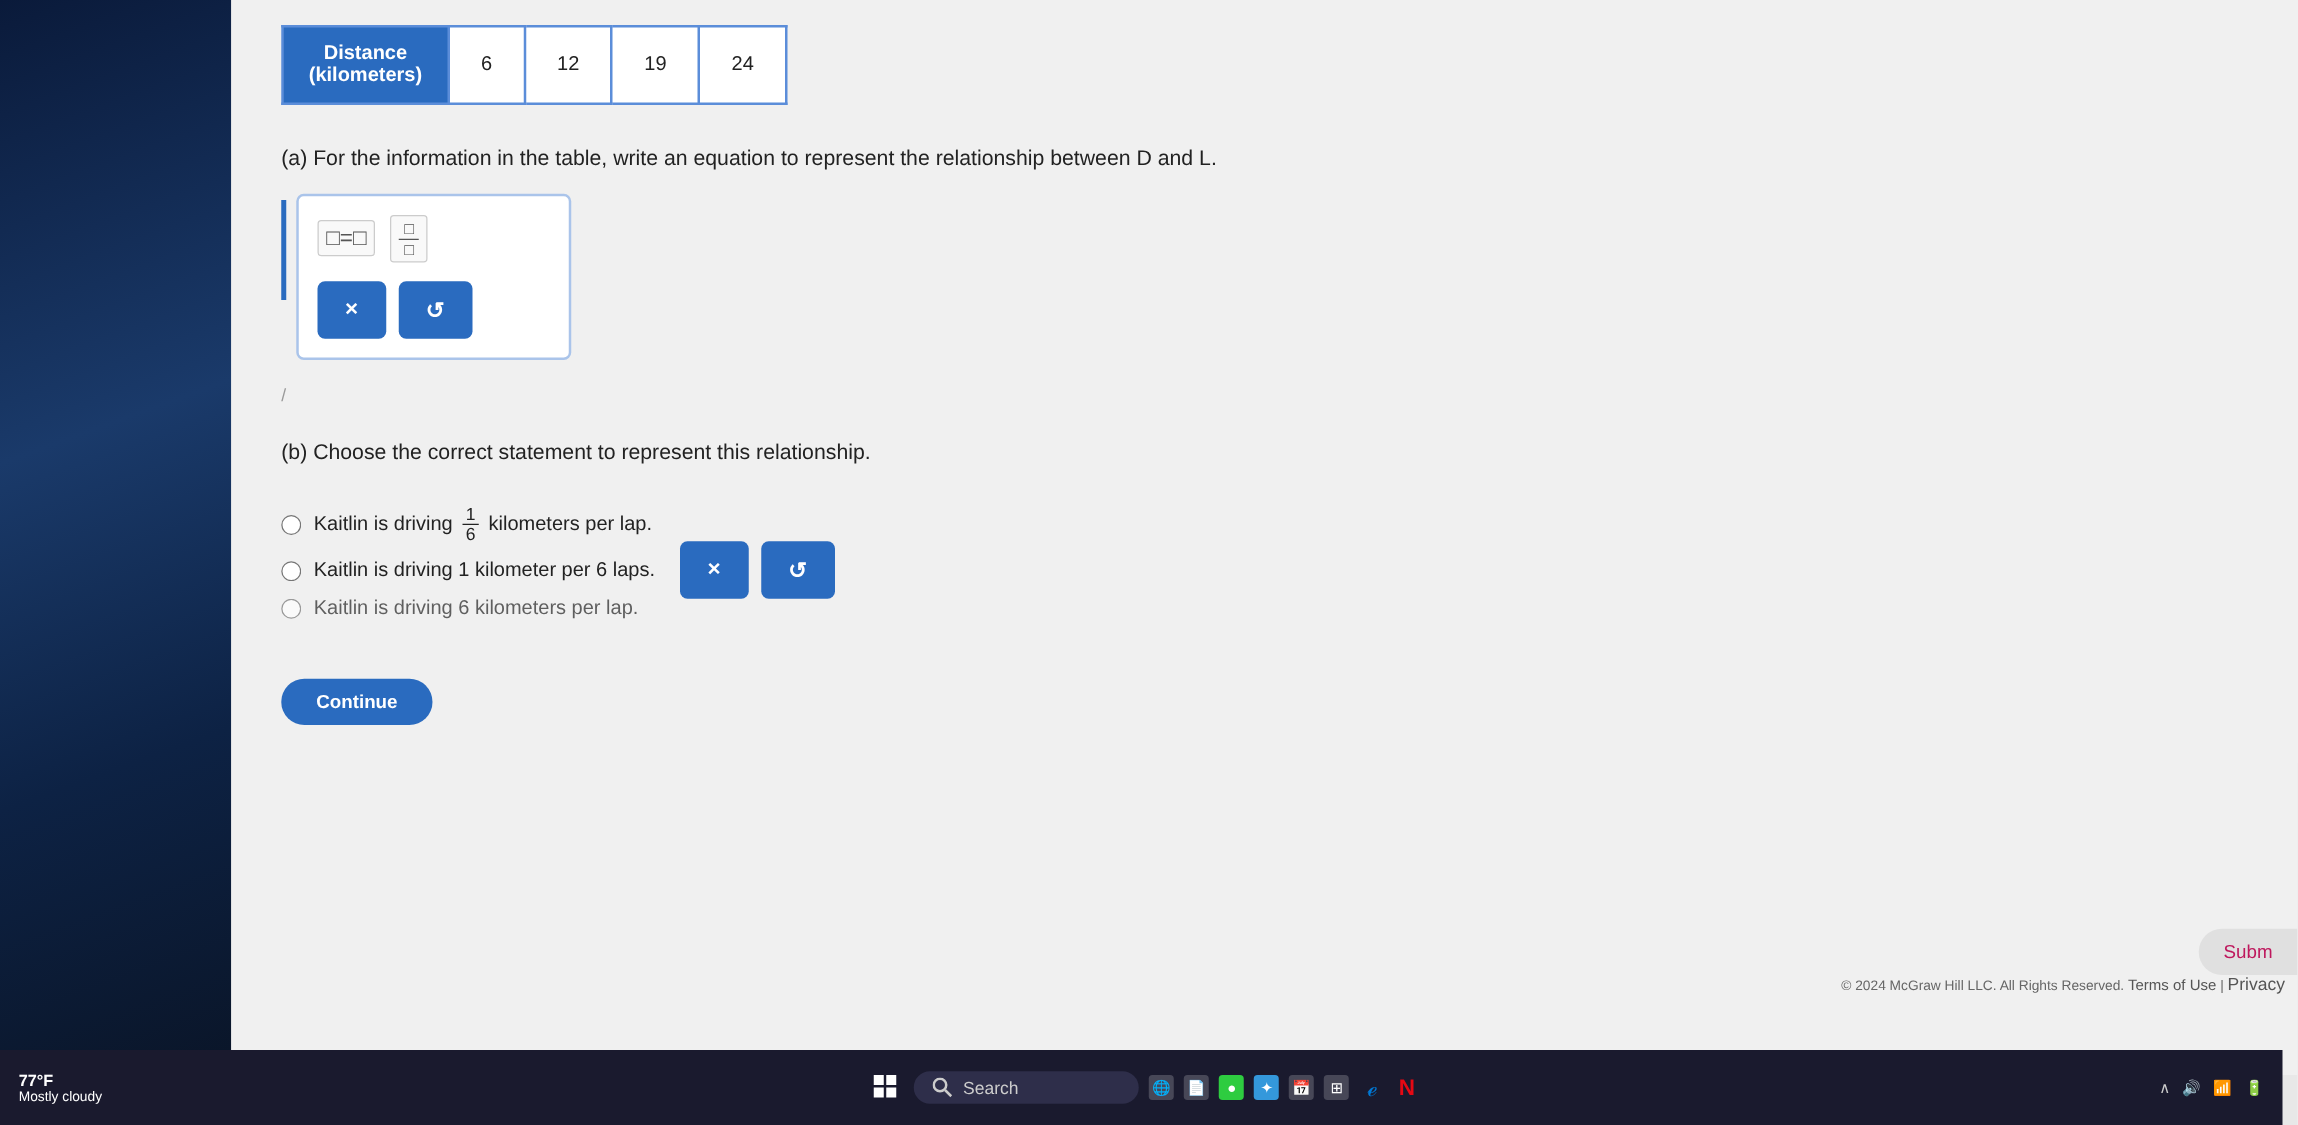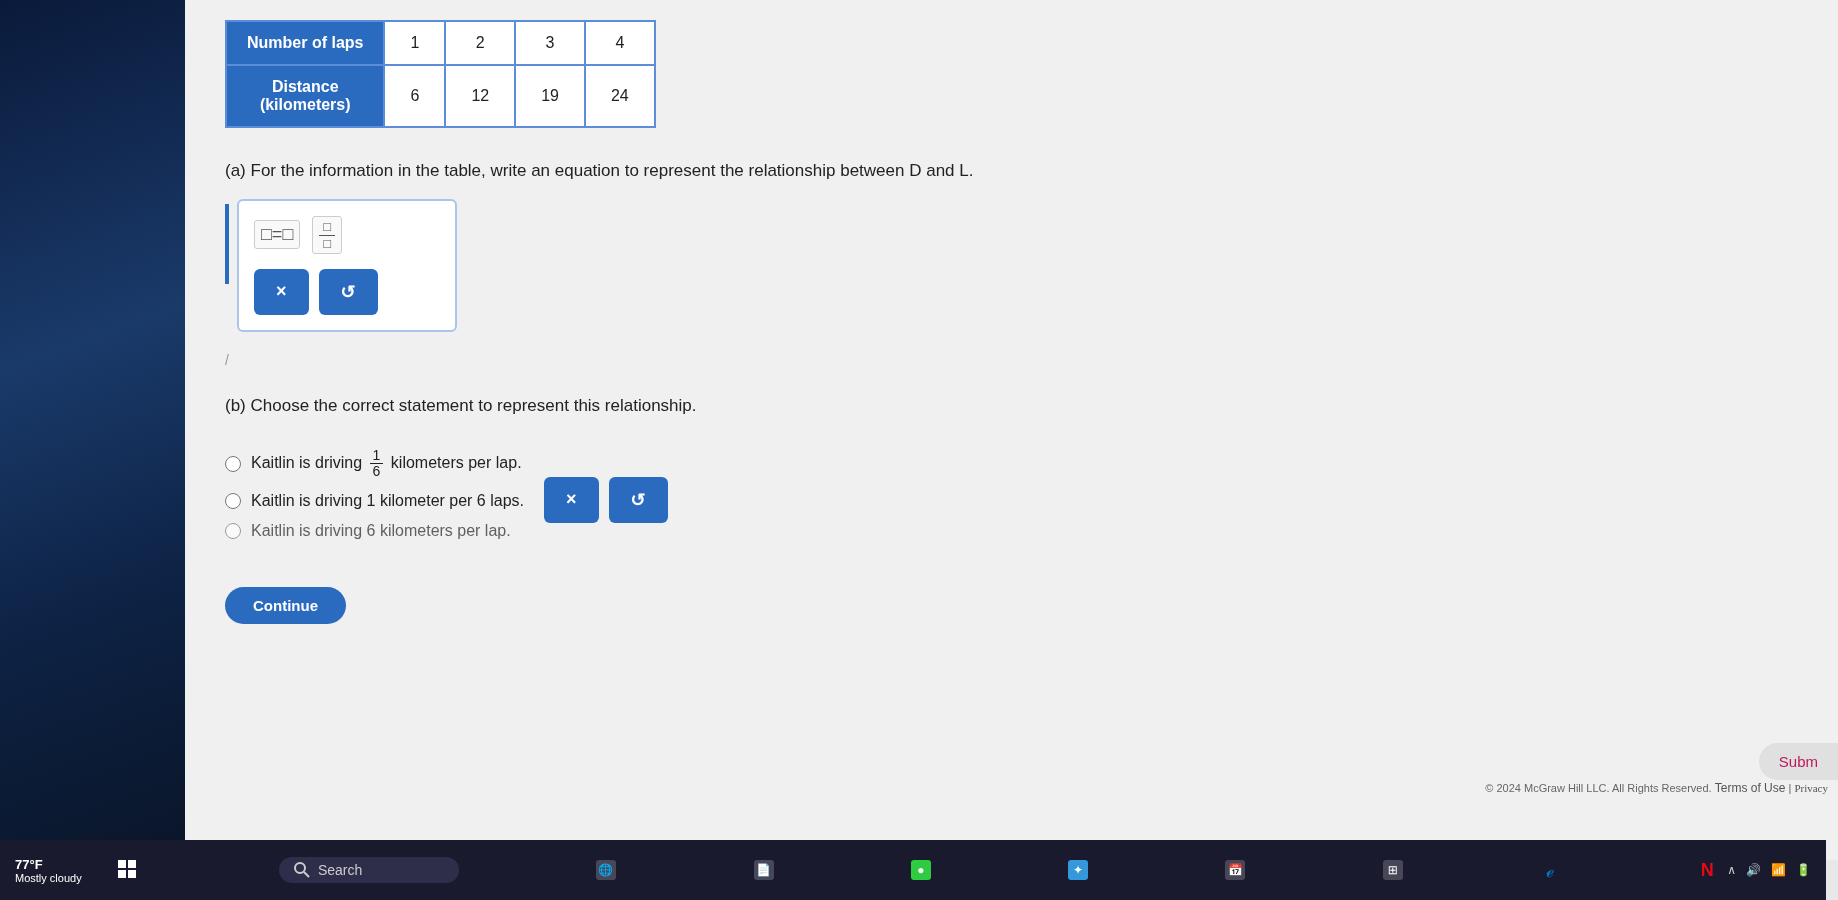--- a/index.html
+++ b/index.html
@@ -242,21 +242,21 @@
     }
     .weather-temp {
       font-size: 13px;
       font-weight: bold;
     }
     .taskbar-icons {
       display: flex;
       align-items: center;
       gap: 8px;
       flex: 1;
-      justify-content: space-between;
+      justify-content: center;
     }
     .windows-btn {
       background: none;
       border: none;
       cursor: pointer;
       padding: 5px;
     }
     .search-bar {
       display: flex;
       align-items: center;
@@ -299,27 +299,20 @@
 </head>
 <body>
 
 <div class="left-panel"></div>
 
 <div class="main-content">
 
   
   <table class="data-table">
     <tbody>
-        <tr>
-      <th class="header-cell">Number of laps</th>
-      <td>1</td>
-      <td>2</td>
-      <td>3</td>
-      <td>4</td>
-    </tr>
     <tr>
       <th class="header-cell">Distance<br>(kilometers)</th>
       <td>6</td>
       <td>12</td>
       <td>19</td>
       <td>24</td>
     </tr>
   </tbody>
     </table>
 
@@ -385,21 +378,21 @@
 
   
   <button class="submit-btn">Subm</button>
 
   
   <div class="footer-copyright">
     <span>© 2024 McGraw Hill LLC. All Rights Reserved.</span>
     <span> </span>
     <a style="color:#555; font-size:12px;">Terms of Use</a>
     <span> | </span>
-    <a style="color:#555; font-size:11px;font-family:Liberation Serif, serif;">Privacy</a>
+    <a style="color:#555; font-size:14px;">Privacy</a>
   </div>
 
 </div>
 
 <div class="footer-bar">
 
   <div class="weather-widget">
     <span class="weather-temp">77°F</span>
     <span>Mostly cloudy</span>
   </div>

